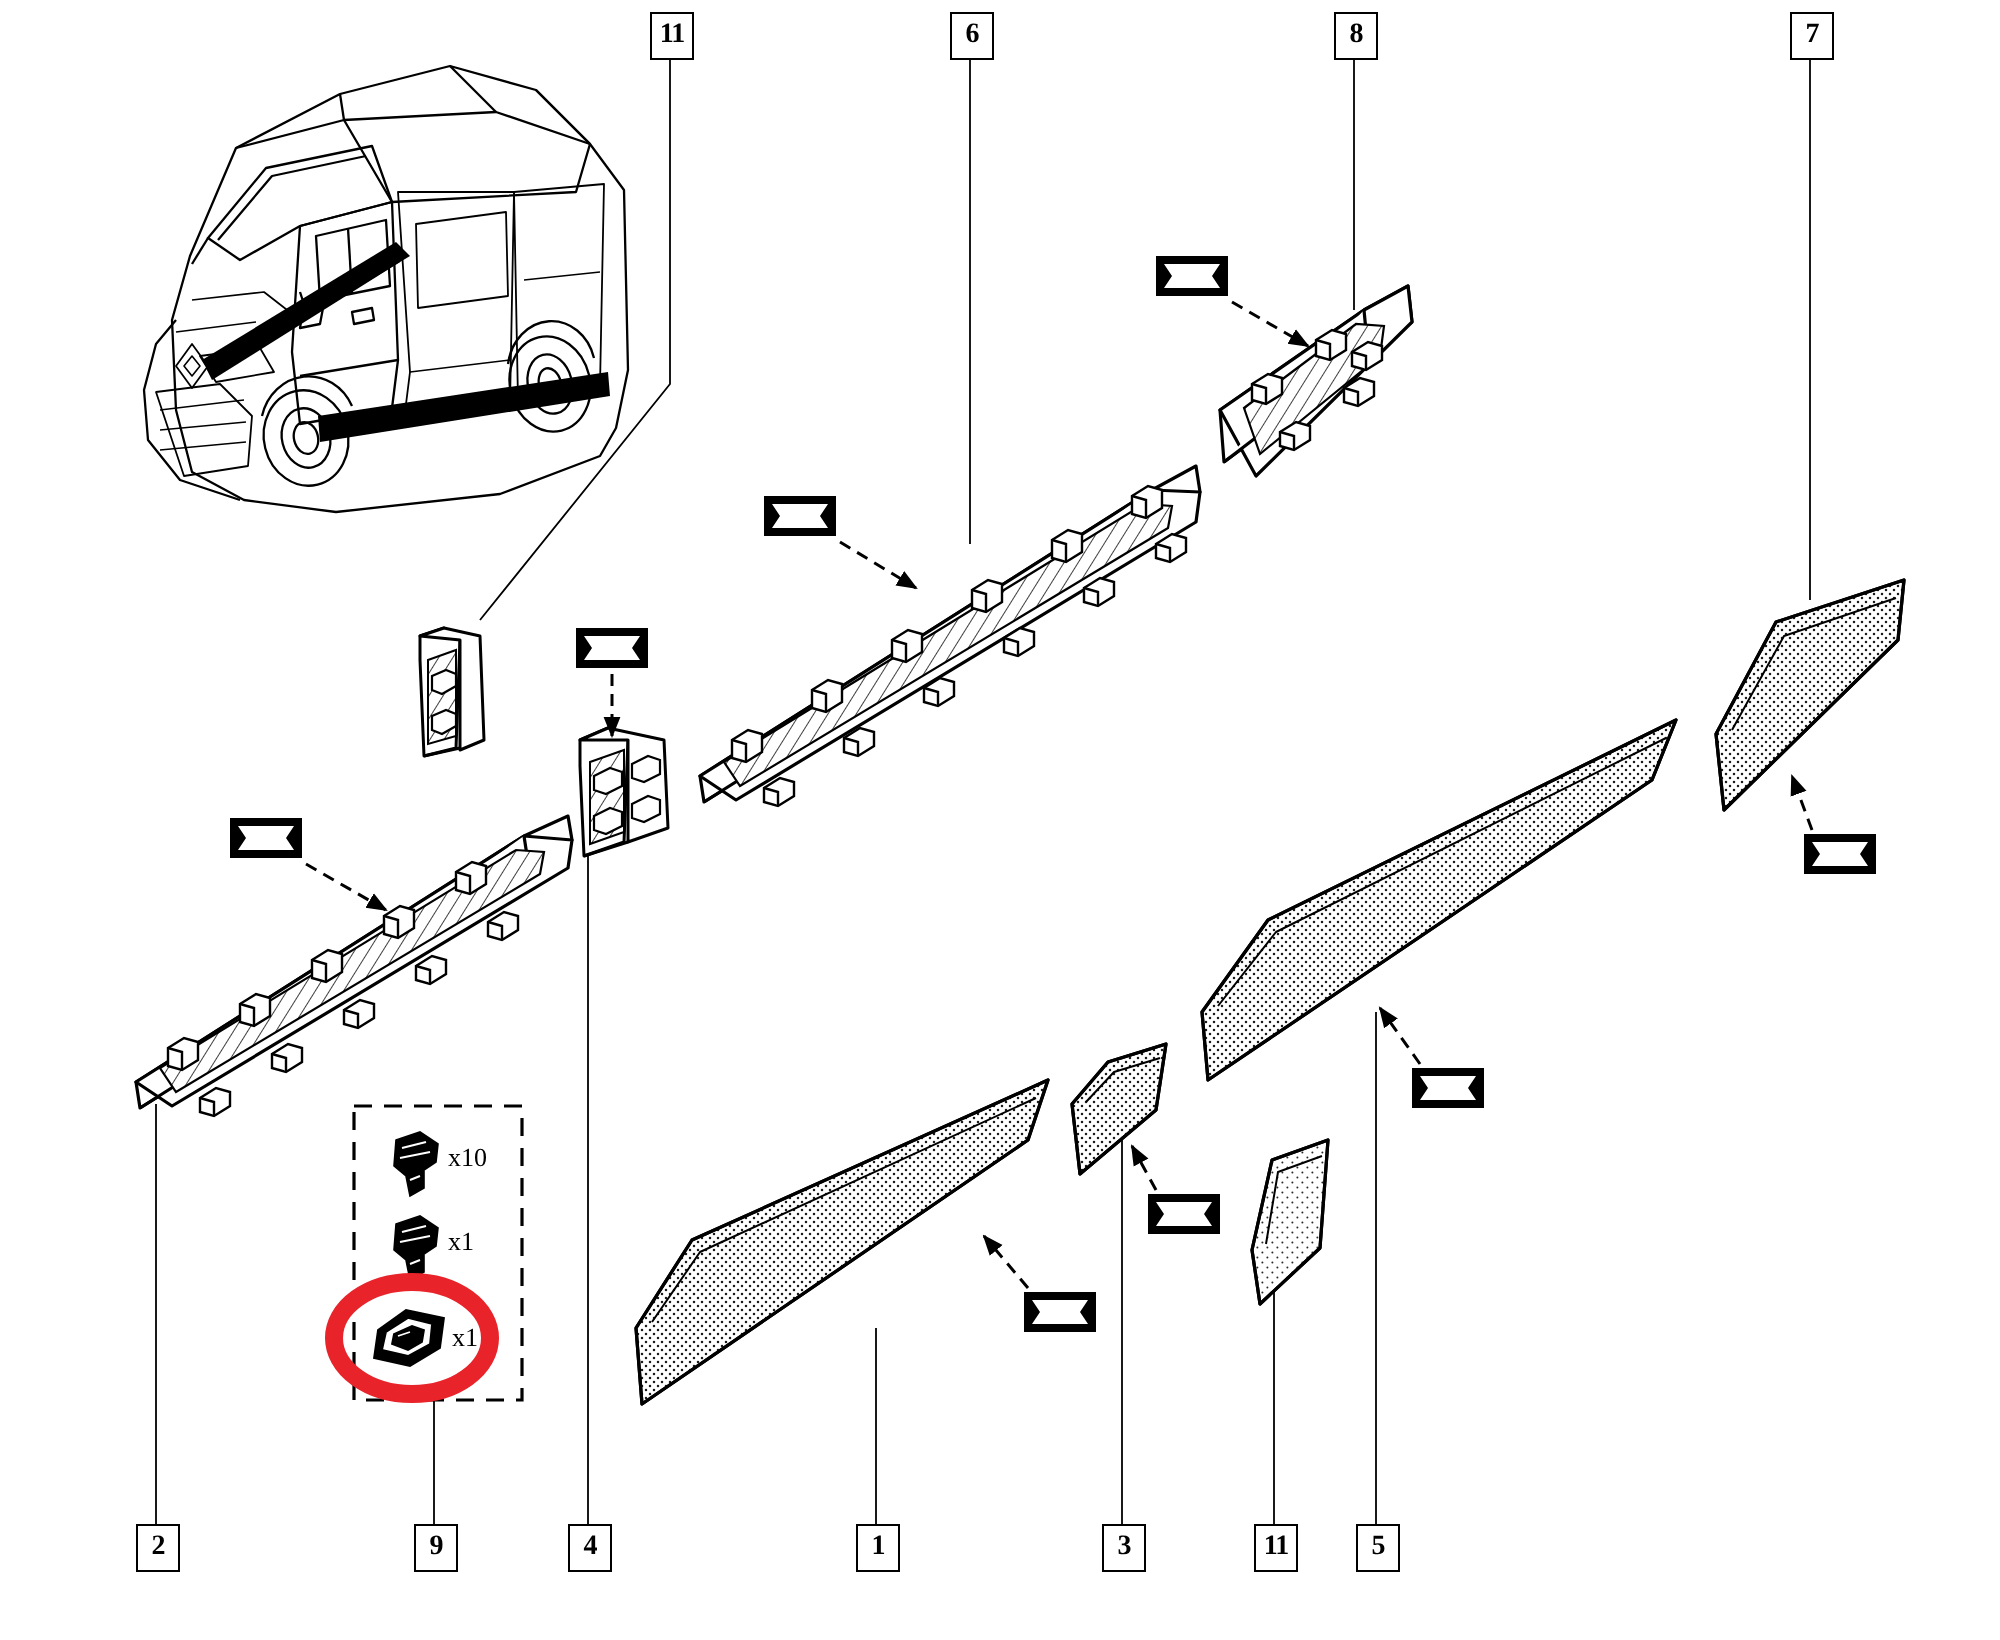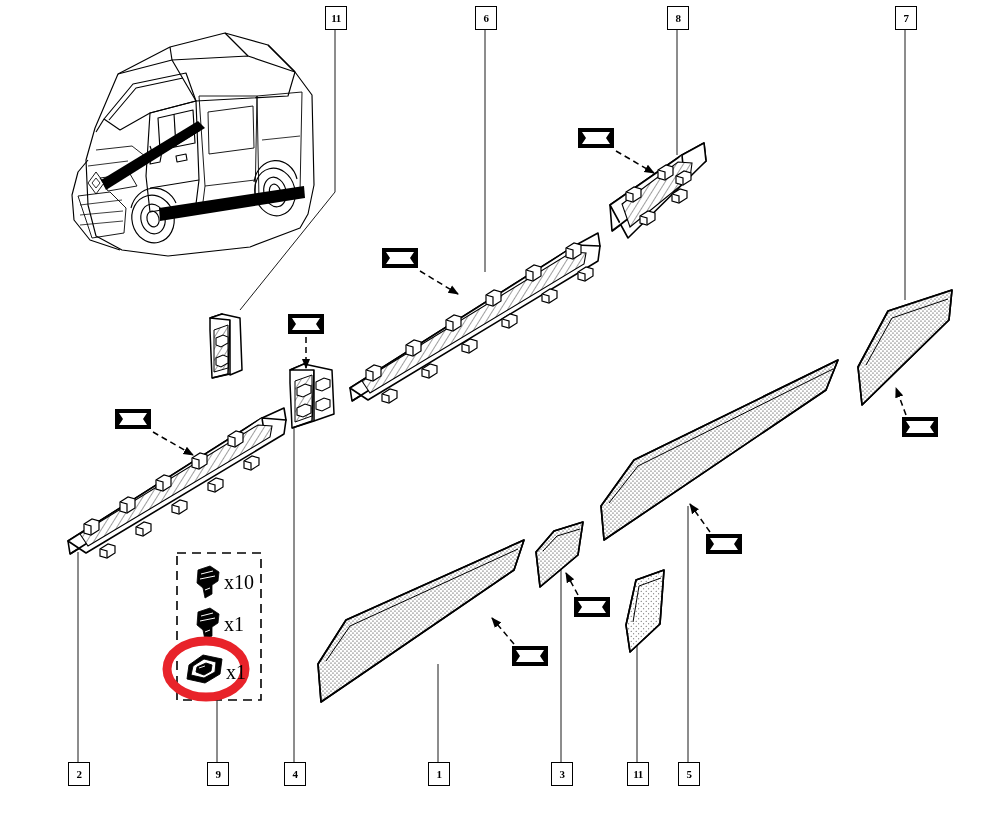--- a/index.html
+++ b/index.html
@@ -2,23 +2,23 @@
 <html><head>
 <meta charset="utf-8">
 <style>
   html,body{margin:0;padding:0;background:#ffffff;}
   body{width:1000px;height:820px;overflow:hidden;
        font-family:"Liberation Serif",serif;color:#000;}
   #stage{position:relative;width:1000px;height:820px;background:#fff;}
   #art{position:absolute;left:0;top:0;width:1000px;height:820px;}
   .num-box{position:absolute;width:20px;height:22px;border:1.4px solid #000;
            background:#fff;display:flex;align-items:center;justify-content:center;
-           font-family:"Liberation Serif",serif;font-size:11px;font-weight:700;
+           font-family:"Liberation Serif",serif;font-size:14px;font-weight:700;
            line-height:1;letter-spacing:-0.5px;}
-  .kit-qty{position:absolute;font-family:"Liberation Serif",serif;font-size:20px;
+  .kit-qty{position:absolute;font-family:"Liberation Serif",serif;font-size:13px;
            font-weight:400;color:#000;white-space:nowrap;}
 </style>
 </head>
 <body>
 
 <div id="stage">
 
 <svg id="art" viewBox="0 0 1000 820" xmlns="http://www.w3.org/2000/svg">
   <defs>
     <pattern id="stipple" width="4" height="4" patternUnits="userSpaceOnUse">

